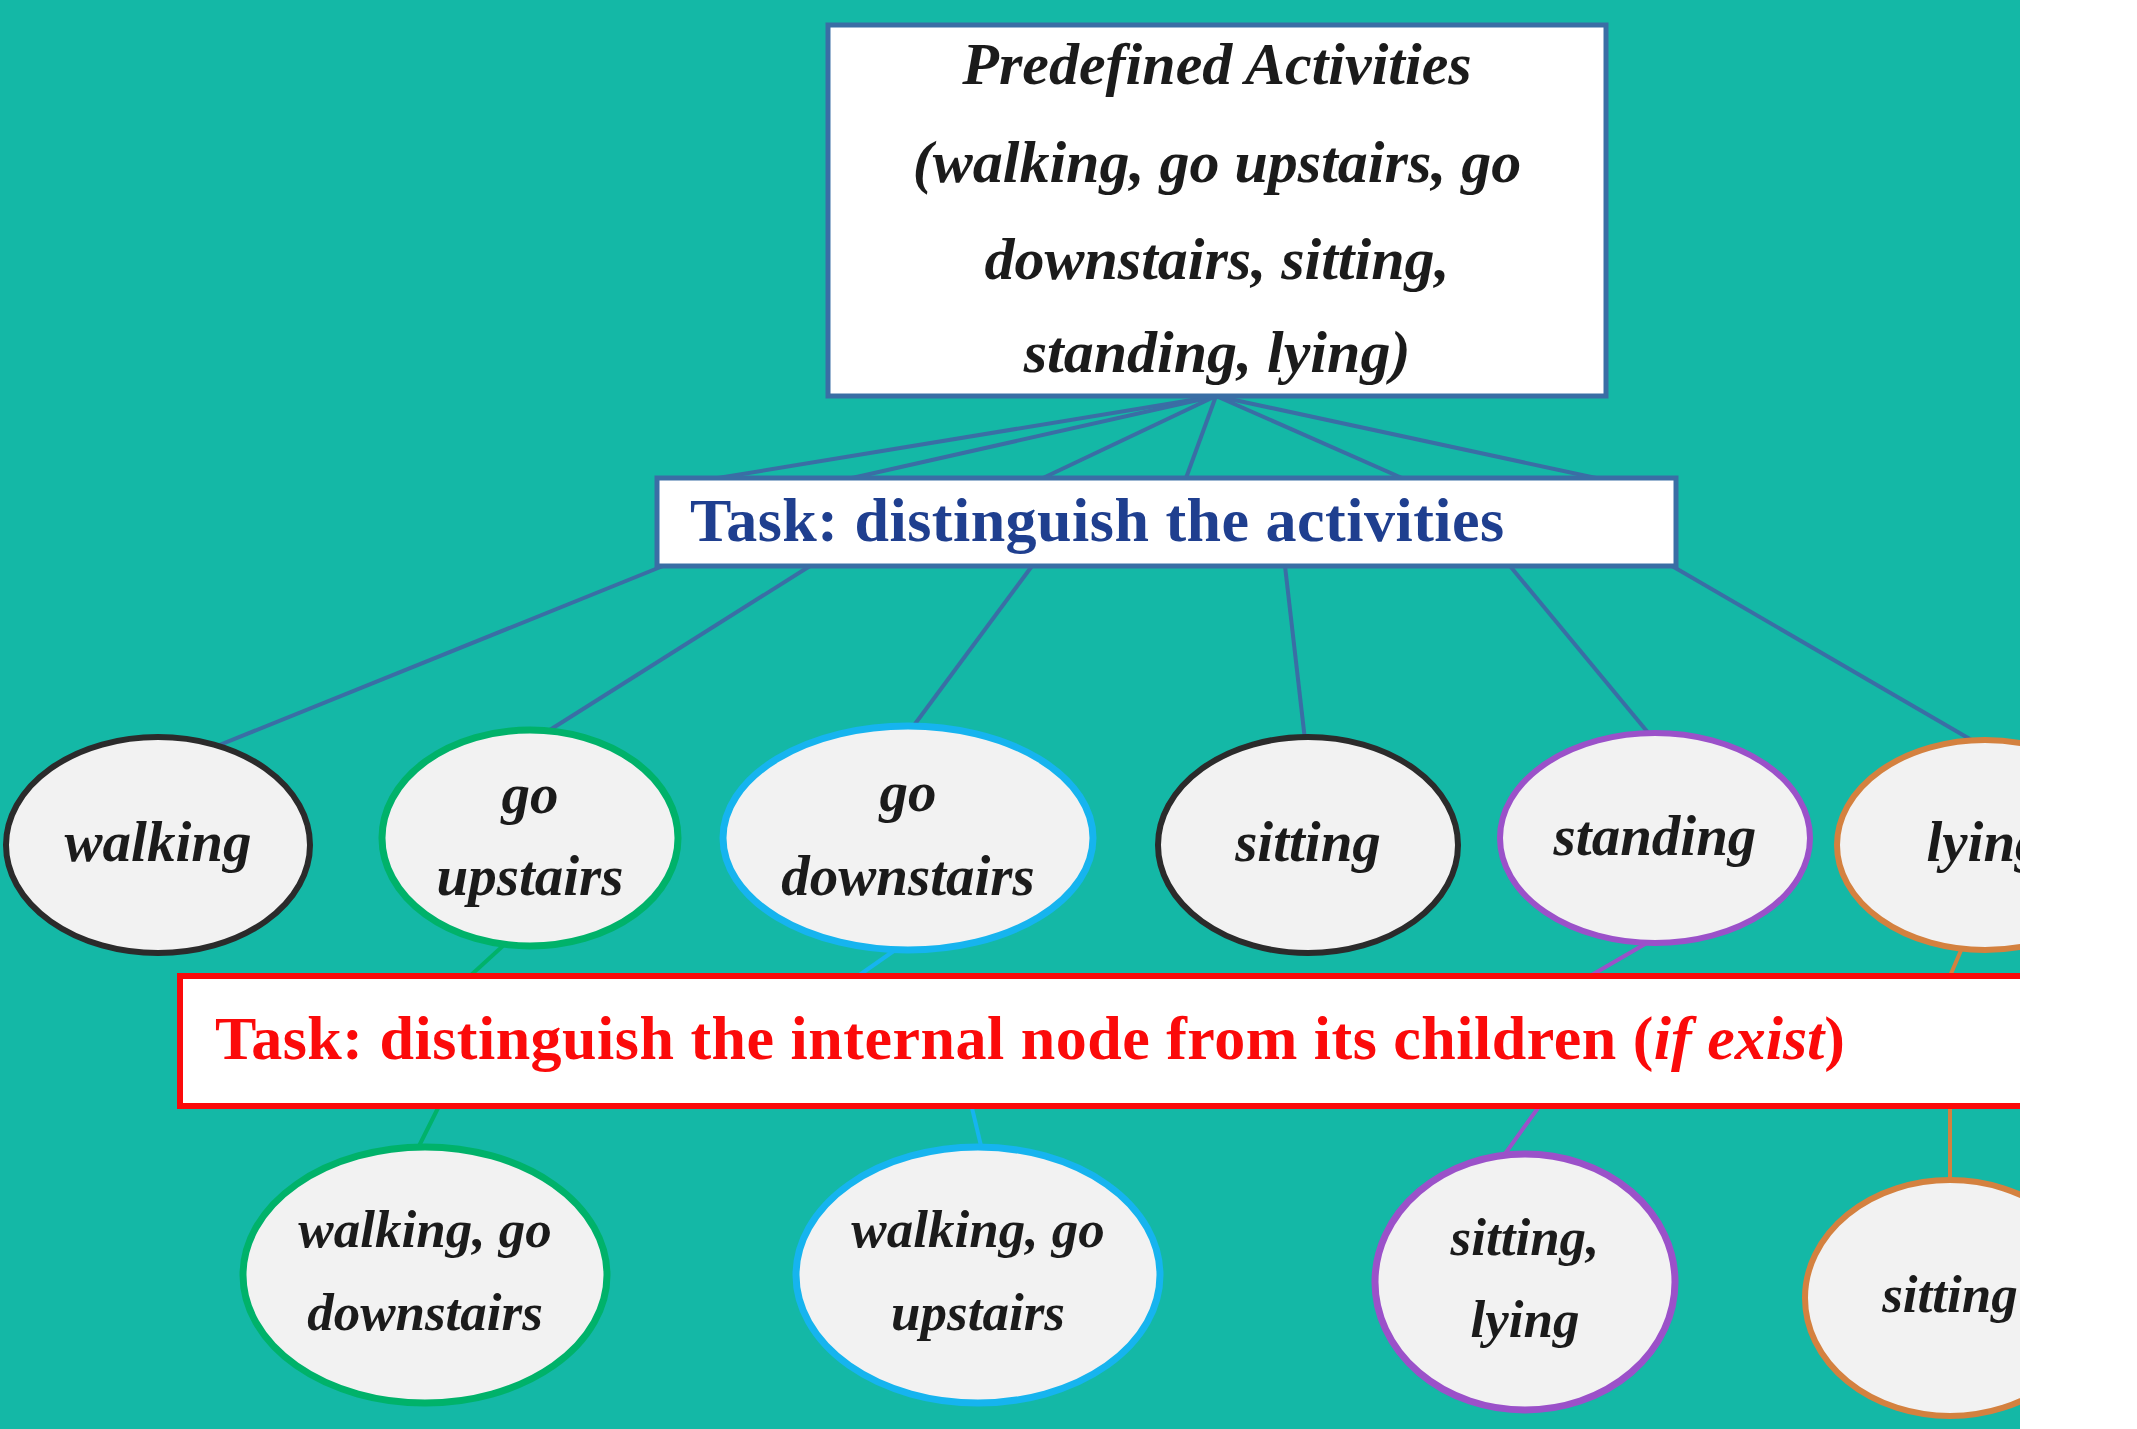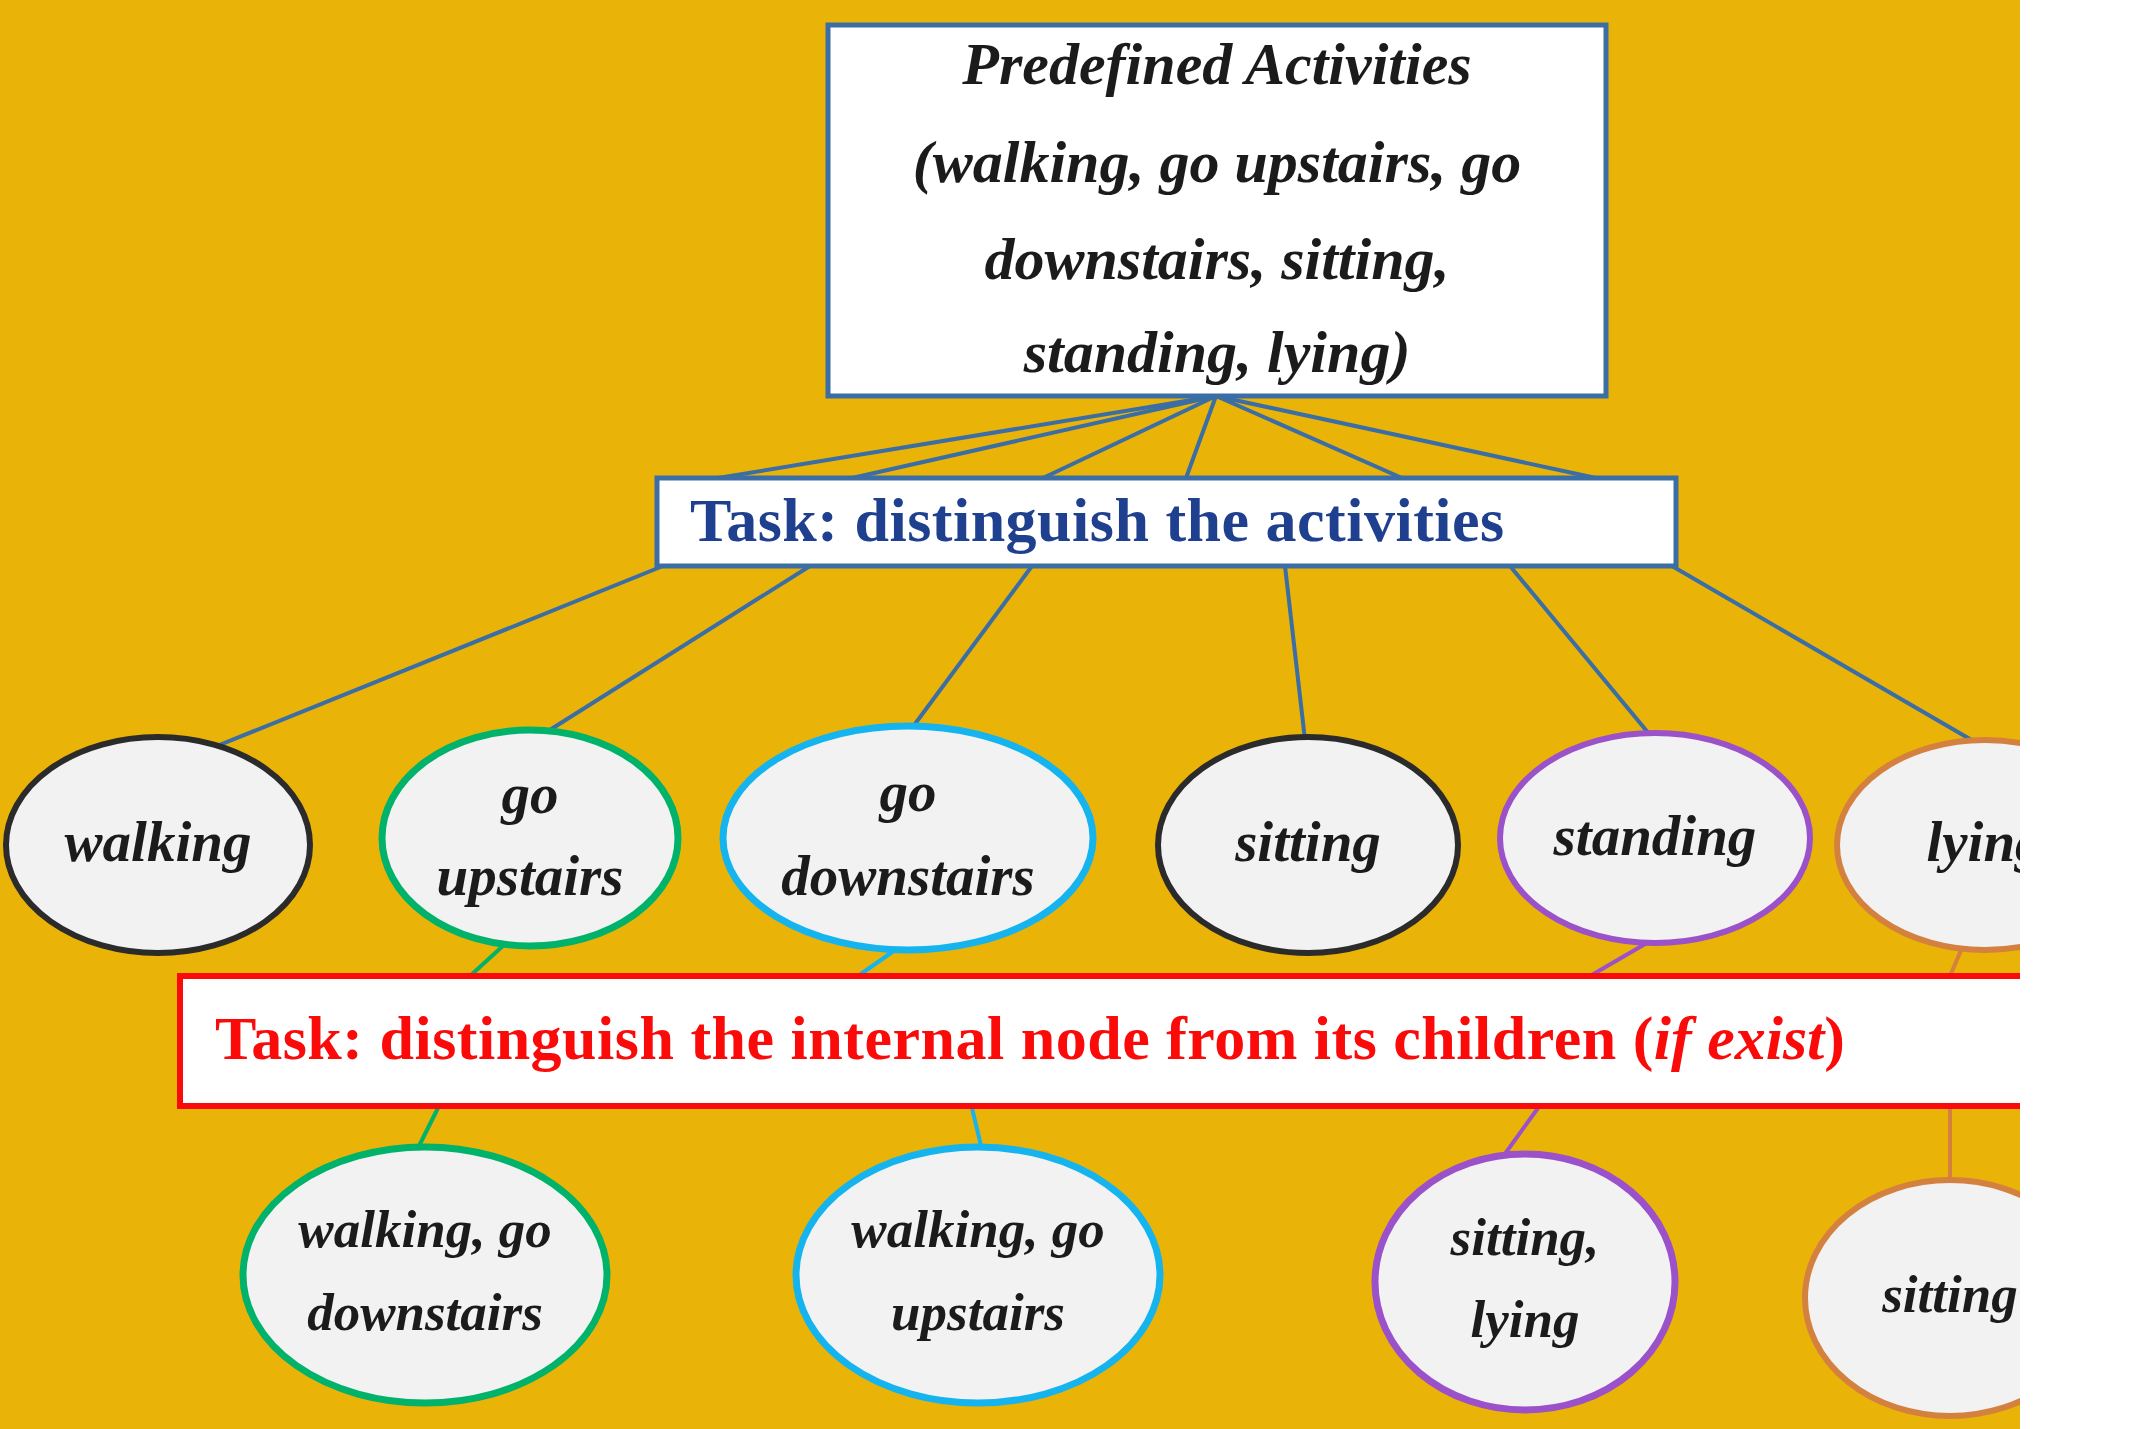--- a/index.html
+++ b/index.html
@@ -4,21 +4,21 @@
 <style>
   html, body {
     margin: 0;
     padding: 0;
     background: #ffffff;
   }
   #diagram-root {
     position: relative;
     width: 2020px;
     height: 1429px;
-    background: #eab308;
+    background: #14b8a6;
     font-family: "Liberation Serif", "DejaVu Serif", serif;
     overflow: hidden;
   }
   svg.canvas {
     position: absolute;
     inset: 0;
     width: 2137px;
     height: 1429px;
   }
   .box-fill { fill: #ffffff; }

